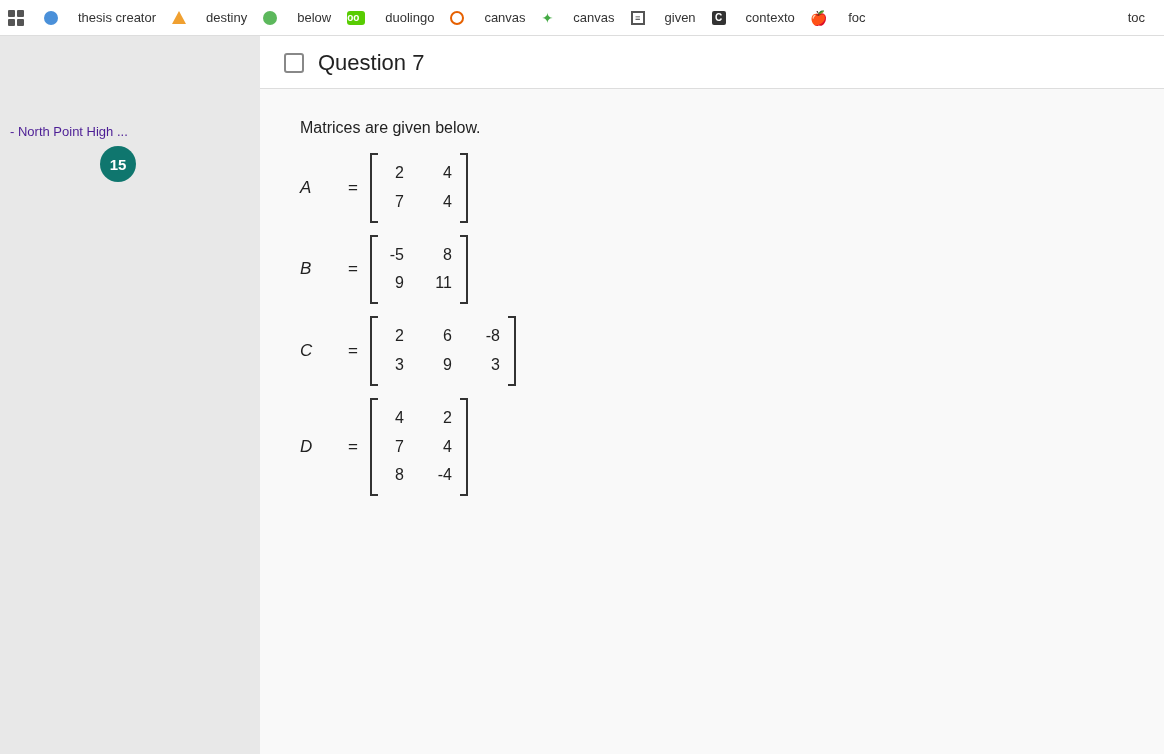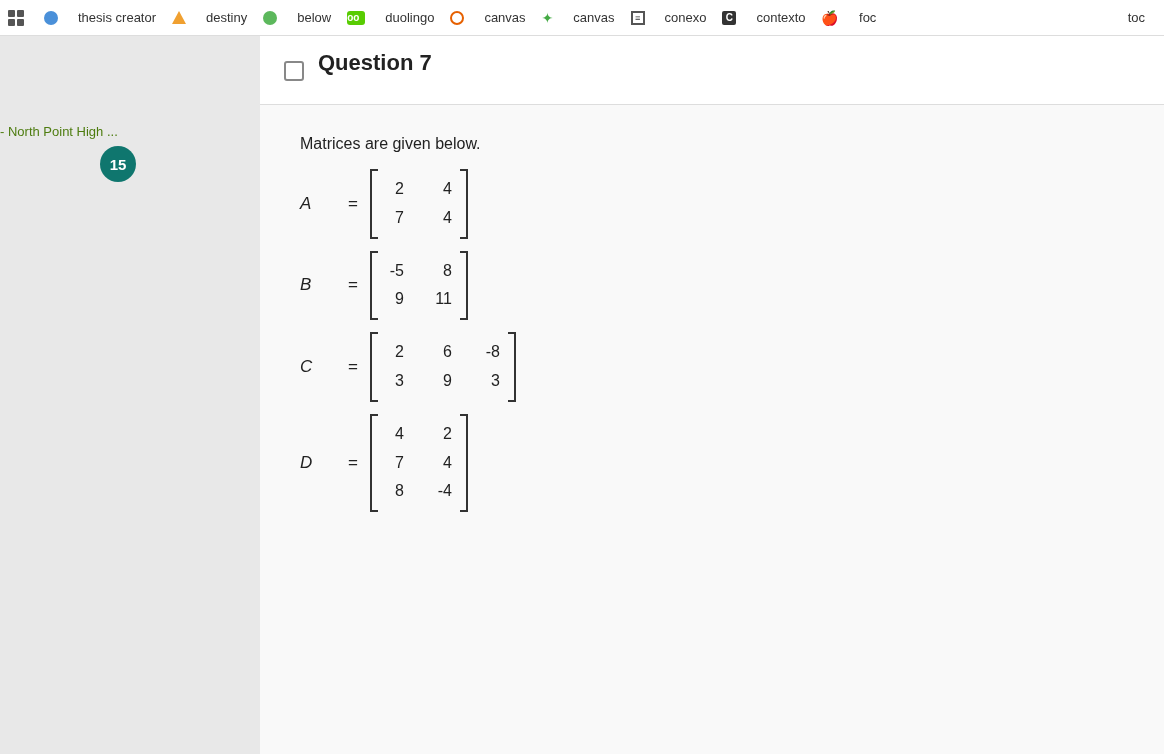--- a/index.html
+++ b/index.html
@@ -61,24 +61,24 @@
       display: flex; align-items: center; justify-content: center;
       color: white;
       font-weight: bold;
       font-size: 15px;
       position: absolute;
       top: 110px;
       left: 100px;
     }
     .sidebar-text {
       font-size: 13px;
-      color: #4d7c0f;
+      color: #4c1d95;
       position: absolute;
       top: 88px;
-      left: 0;
+      left: 10px;
     }
 
     
     .content {
       flex: 1;
       background: #ffffff;
       padding: 0;
       display: flex;
       flex-direction: column;
     }
@@ -97,23 +97,23 @@
     }
     .content-body {
       padding: 30px 40px;
       background: #f9f9f9;
       flex: 1;
       overflow-y: auto;
     }
 
     h2.question-title {
       font-size: 22px;
-      font-weight: 700;
-      color: #222;
-      margin-bottom: 16px;
+      font-weight: 400;
+      color: #222;
+      margin-bottom: 0;
     }
 
     .problem-text {
       font-size: 16px;
       color: #222;
       margin-bottom: 16px;
     }
 
     
     .matrix-section {
@@ -209,21 +209,21 @@
   <div class="nav-item">
     <span style="display:inline-block;width:14px;height:14px;border:2px solid #e66000;border-radius:50%;"></span>
     <span>canvas</span>
   </div>
   <div class="nav-item">
     <span style="font-size:14px;color:#4a4;">✦</span>
     <span>canvas</span>
   </div>
   <div class="nav-item">
     <span style="display:inline-block;width:14px;height:14px;border:2px solid #555;font-size:9px;text-align:center;line-height:10px;">≡</span>
-    <span>conexo</span>
+    <span>given</span>
   </div>
   <div class="nav-item">
     <span style="display:inline-block;width:14px;height:14px;background:#333;border-radius:2px;color:white;font-size:10px;text-align:center;line-height:14px;font-weight:bold;">C</span>
     <span>contexto</span>
   </div>
   <div class="nav-item">
     <span style="font-size:14px;">🍎</span>
     <span>foc</span>
   </div>
   <div style="position:absolute;right:19px;top:10px;">

